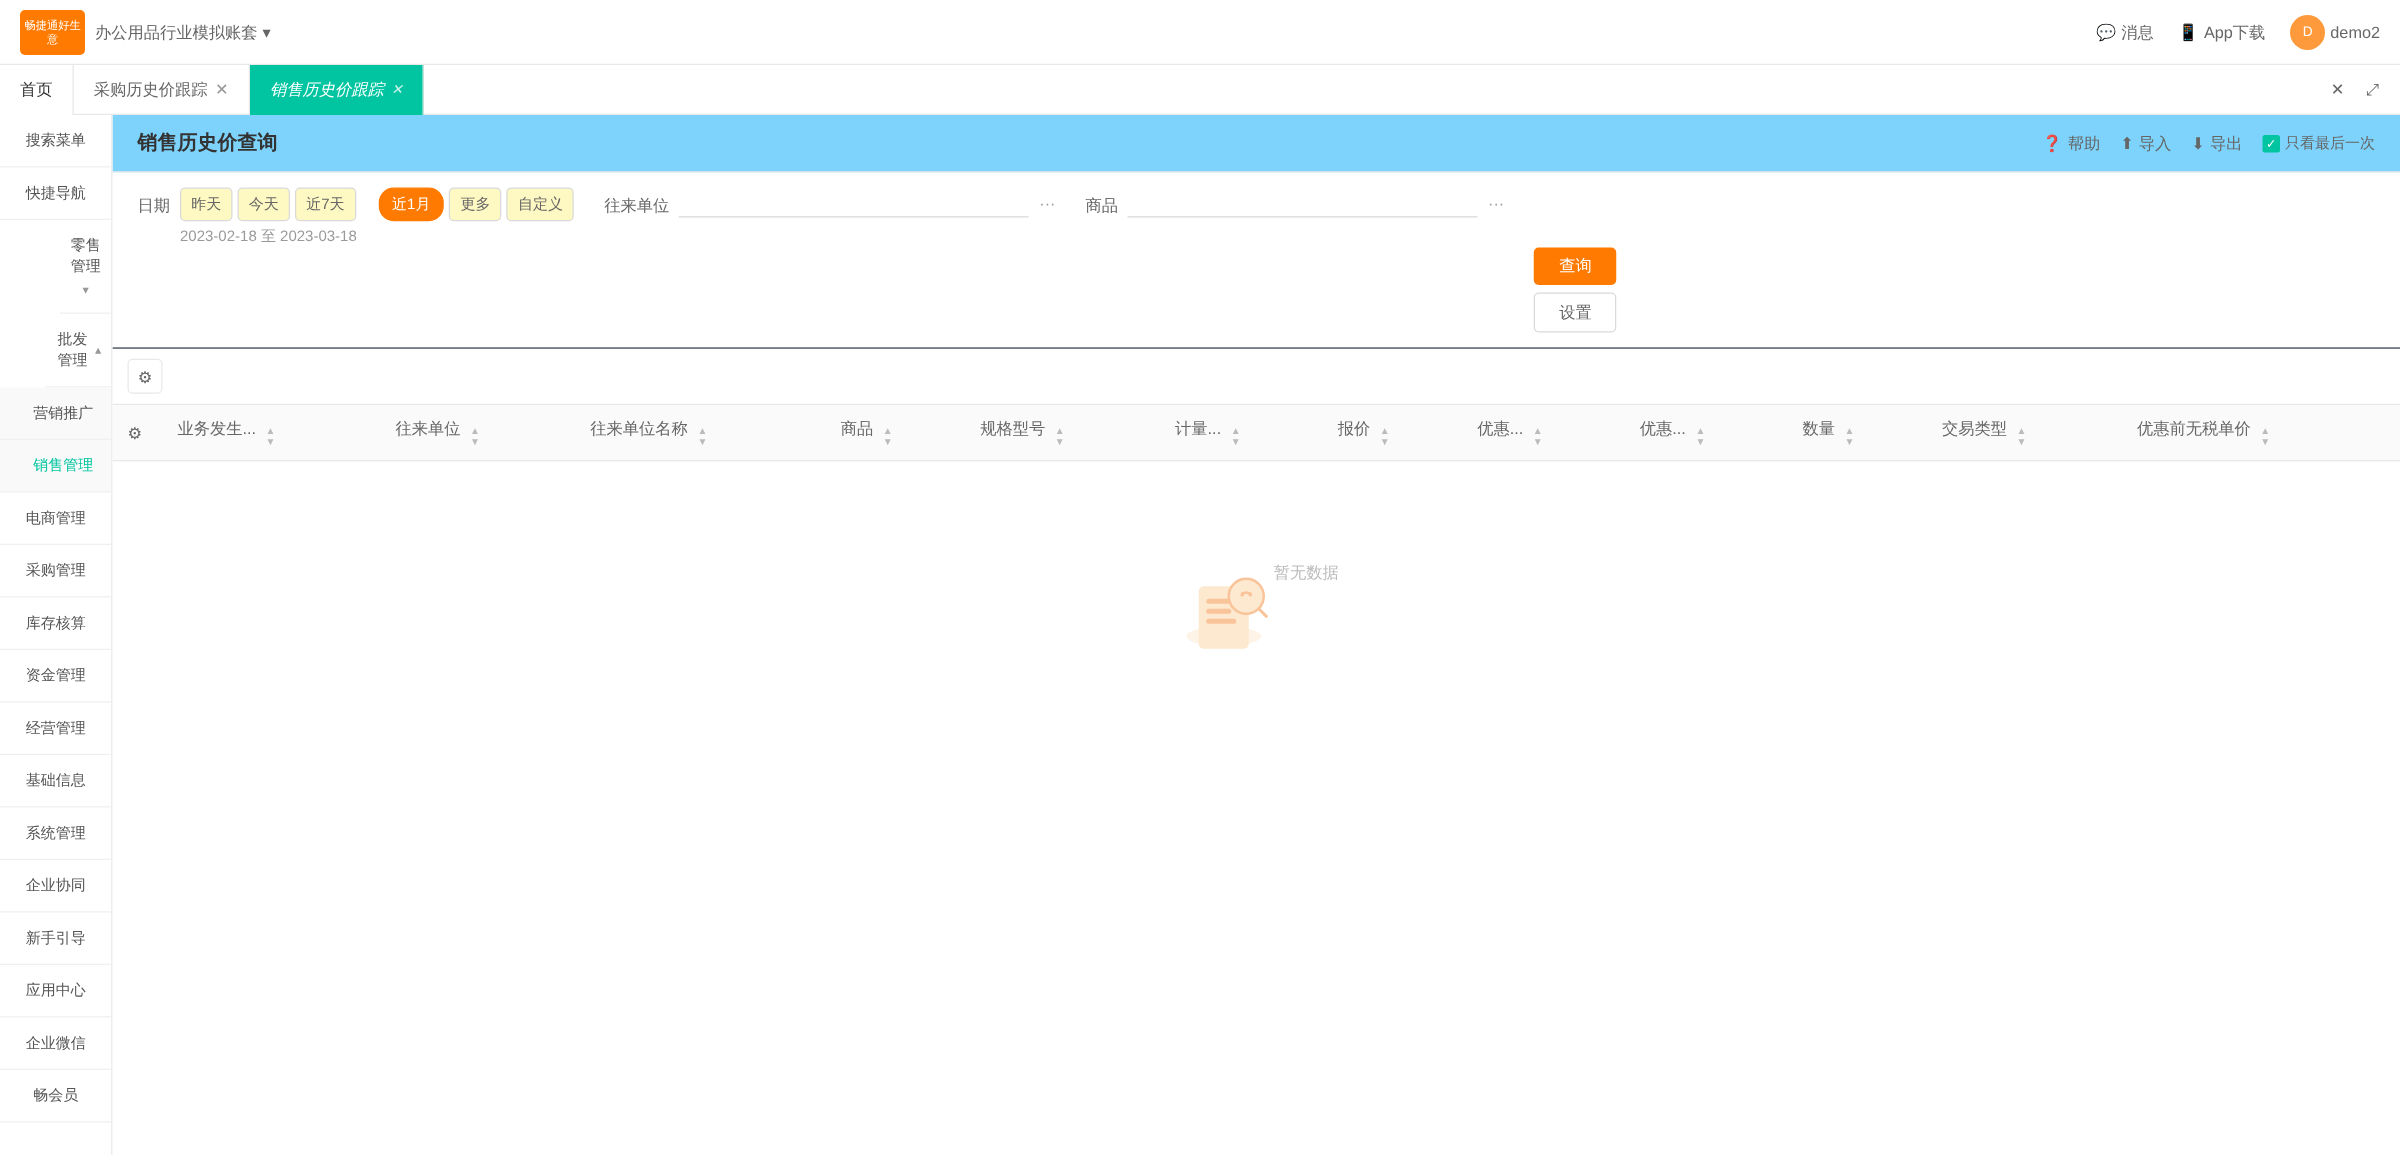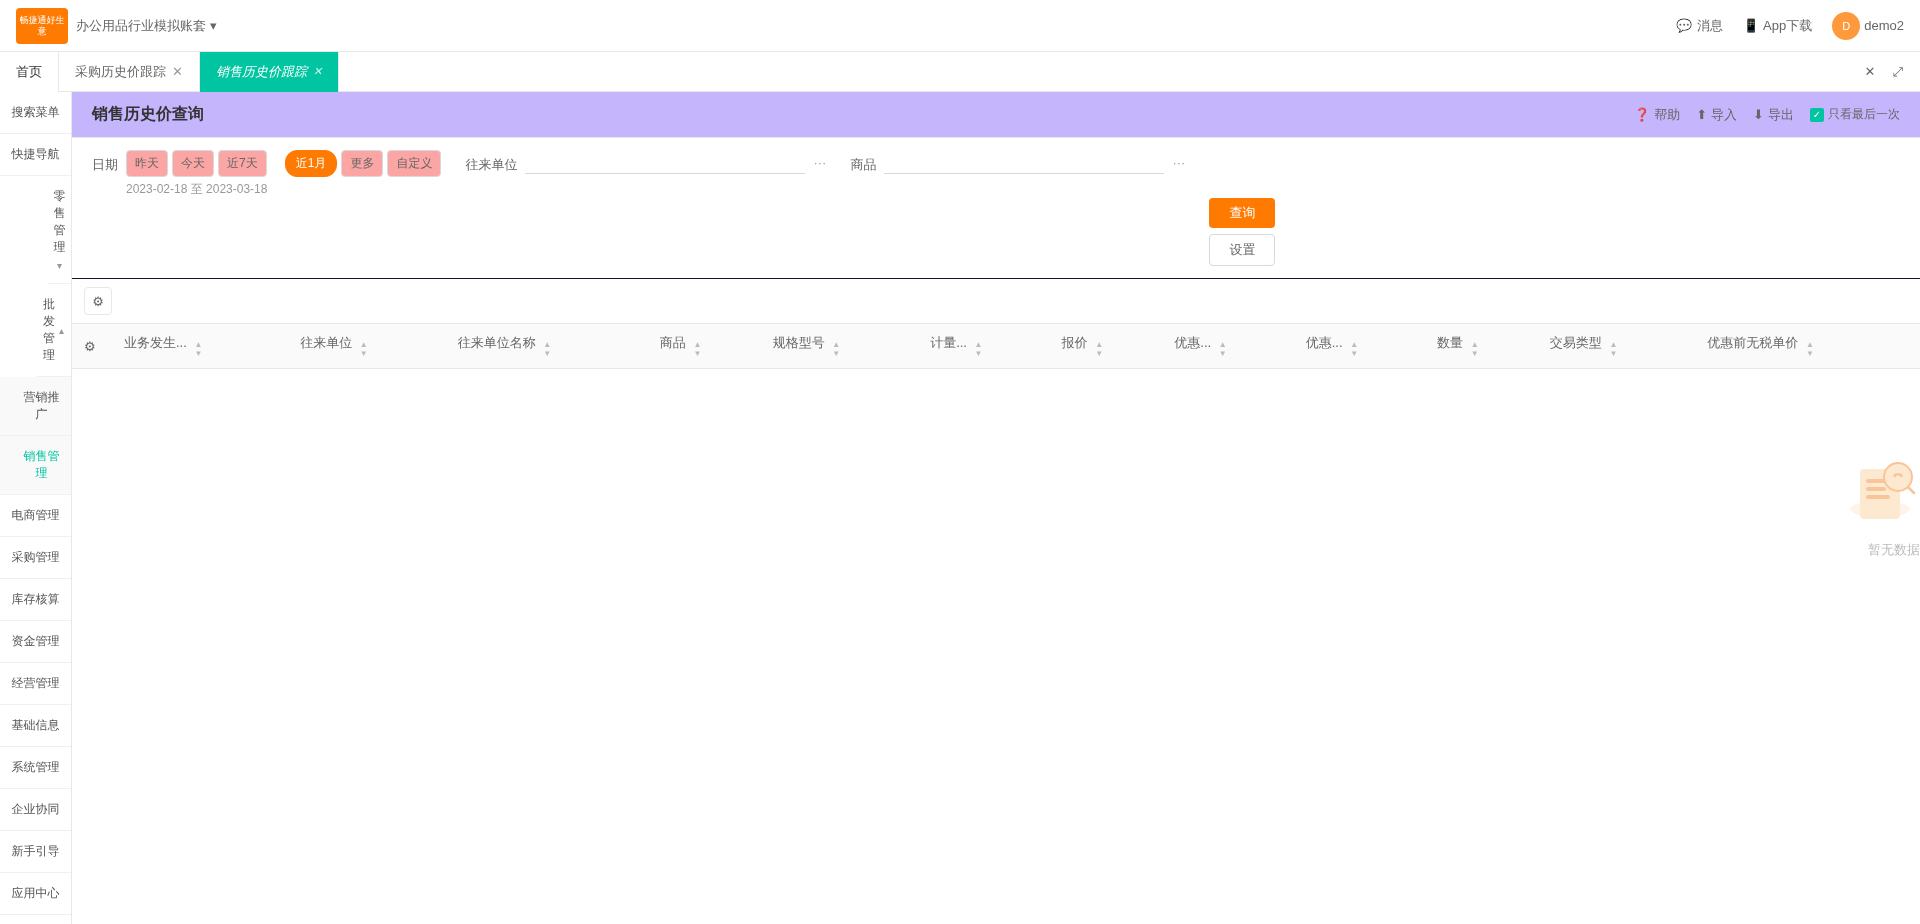--- a/index.html
+++ b/index.html
@@ -22,40 +22,40 @@
     .tab.active { background: #00c5a0; color: #fff; font-style: italic; }
     .tab .close-btn { font-size: 11px; color: rgba(255,255,255,0.8); cursor: pointer; }
     .tab-close-gray { color: #999; }
     .tab-end-btns { margin-left: auto; display: flex; align-items: center; gap: 8px; padding-right: 12px; }
     .tab-end-btn { width: 20px; height: 20px; display: flex; align-items: center; justify-content: center; cursor: pointer; color: #666; }
 
     
     .main-layout { display: flex; flex: 1; overflow: hidden; }
 
     
-    .sidebar { width: 72px; background: #fff; border-right: 1px solid #e8e8e8; display: flex; flex-direction: column; flex-shrink: 0; overflow-y: auto; }
+    .sidebar { width: 90px; background: #fff; border-right: 1px solid #e8e8e8; display: flex; flex-direction: column; flex-shrink: 0; overflow-y: auto; }
     .sidebar-item { padding: 12px 8px; text-align: center; cursor: pointer; color: #555; font-size: 12px; border-bottom: 1px solid #f0f0f0; display: flex; flex-direction: column; align-items: center; gap: 2px; }
     .sidebar-item.active { color: #00c5a0; }
 
     
     .content { flex: 1; display: flex; flex-direction: column; overflow: hidden; background: #f5f5f5; }
 
     
-    .page-header { background: #c4b5fd; padding: 12px 20px 0; border-bottom: 1px solid #e8e8e8; display: flex; align-items: center; justify-content: space-between; flex-shrink: 0; }
+    .page-header { background: #7dd3fc; padding: 12px 20px 0; border-bottom: 1px solid #e8e8e8; display: flex; align-items: center; justify-content: space-between; flex-shrink: 0; }
     .page-title { font-size: 16px; font-weight: bold; color: #333; padding-bottom: 12px; }
     .page-header-actions { display: flex; align-items: center; gap: 16px; color: #666; font-size: 13px; padding-bottom: 12px; }
     .page-header-actions span { display: flex; align-items: center; gap: 4px; cursor: pointer; }
 
     
     .filter-area { background: #fff; padding: 12px 20px; border-bottom: 1px solid #0f172a; display: flex; align-items: flex-start; gap: 24px; flex-shrink: 0; flex-wrap: wrap; }
     .filter-group { display: flex; align-items: flex-start; gap: 8px; }
     .filter-label { color: #666; font-size: 13px; white-space: nowrap; padding-top: 6px; }
     .filter-dates { display: flex; flex-direction: column; gap: 4px; }
     .date-buttons { display: flex; align-items: center; gap: 4px; }
-    .date-btn { padding: 4px 8px; border: 1px solid #d9d9d9; border-radius: 4px; background: #fca5a5; cursor: pointer; font-size: 12px; color: #666; }
+    .date-btn { padding: 4px 8px; border: 1px solid #d9d9d9; border-radius: 4px; background: #fef9c3; cursor: pointer; font-size: 12px; color: #666; }
     .date-btn.active { background: #ff7a00; color: #fff; border-color: #ff7a00; border-radius: 12px; padding: 4px 10px; margin-left: 14px; }
     .date-range-text { font-size: 12px; color: #999; }
     .filter-input-group { display: flex; align-items: center; gap: 8px; }
     .filter-input { border: none; border-bottom: 1px solid #d9d9d9; padding: 4px 8px; font-size: 13px; width: 280px; outline: none; background: transparent; }
     .filter-more { color: #999; cursor: pointer; font-size: 13px; }
     .query-btn { background: #ff7a00; color: #fff; border: none; border-radius: 4px; padding: 6px 20px; font-size: 13px; cursor: pointer; margin-top: 48px; }
     .settings-btn { background: #fff; color: #666; border: 1px solid #d9d9d9; border-radius: 4px; padding: 6px 16px; font-size: 13px; cursor: pointer; }
     .filter-actions { display: flex; flex-direction: column; gap: 6px; }
     .checkbox-label { display: flex; align-items: center; gap: 4px; font-size: 12px; color: #666; }
     .checkbox-checked { width: 14px; height: 14px; background: #00c5a0; border-radius: 2px; display: flex; align-items: center; justify-content: center; }
@@ -64,21 +64,21 @@
     
     .table-area { flex: 1; background: #fff; margin: 0; overflow: auto; }
     .table-toolbar { padding: 8px 12px; display: flex; align-items: center; gap: 8px; border-bottom: 1px solid #e8e8e8; }
     .settings-icon { width: 28px; height: 28px; display: flex; align-items: center; justify-content: center; cursor: pointer; color: #666; border: 1px solid #e8e8e8; border-radius: 4px; }
     table { width: 100%; border-collapse: collapse; font-size: 13px; }
     thead tr { background: #fafafa; }
     th { padding: 10px 12px; text-align: left; color: #666; font-weight: normal; border-bottom: 1px solid #e8e8e8; white-space: nowrap; user-select: none; }
     th .sort-icons { display: inline-flex; flex-direction: column; margin-left: 4px; font-size: 8px; color: #bbb; }
 
     
-    .empty-state { display: flex; flex-direction: column; align-items: flex-end; justify-content: center; padding: 80px 0; color: #ccc; }
+    .empty-state { display: flex; flex-direction: row; align-items: flex-start; justify-content: center; padding: 80px 0; color: #ccc; }
     .empty-icon { width: 80px; height: 80px; margin-bottom: 12px; }
     .empty-text { font-size: 13px; color: #bbb; }
   </style>
 </head>
 <body>
 
 <div class="topbar">
   <div class="topbar-left">
     <div class="logo-box">
       <div class="logo-text">畅捷通好生意</div>

